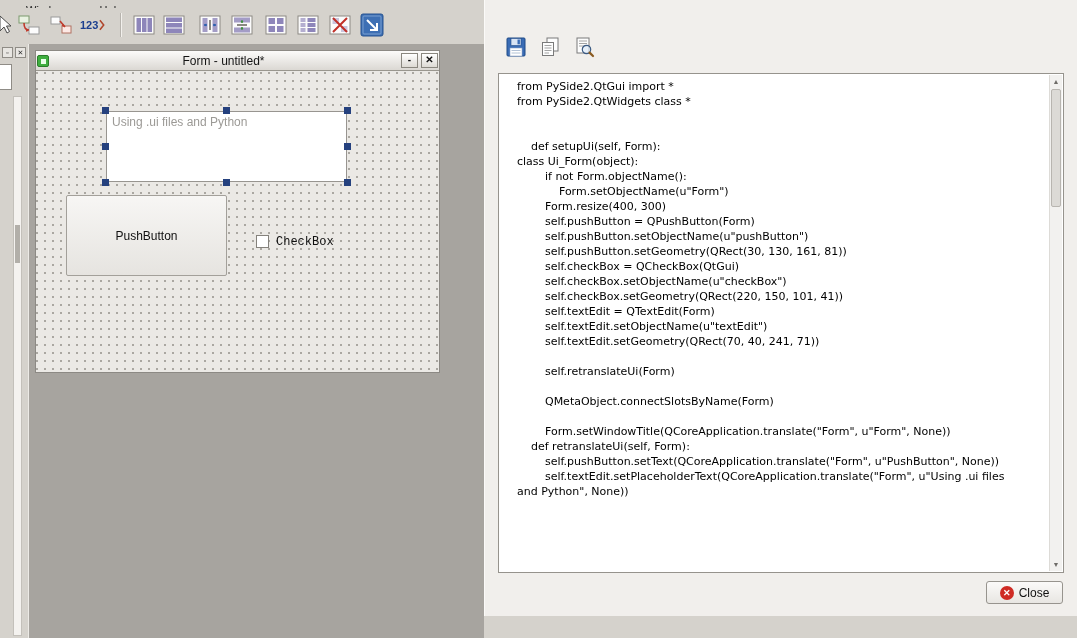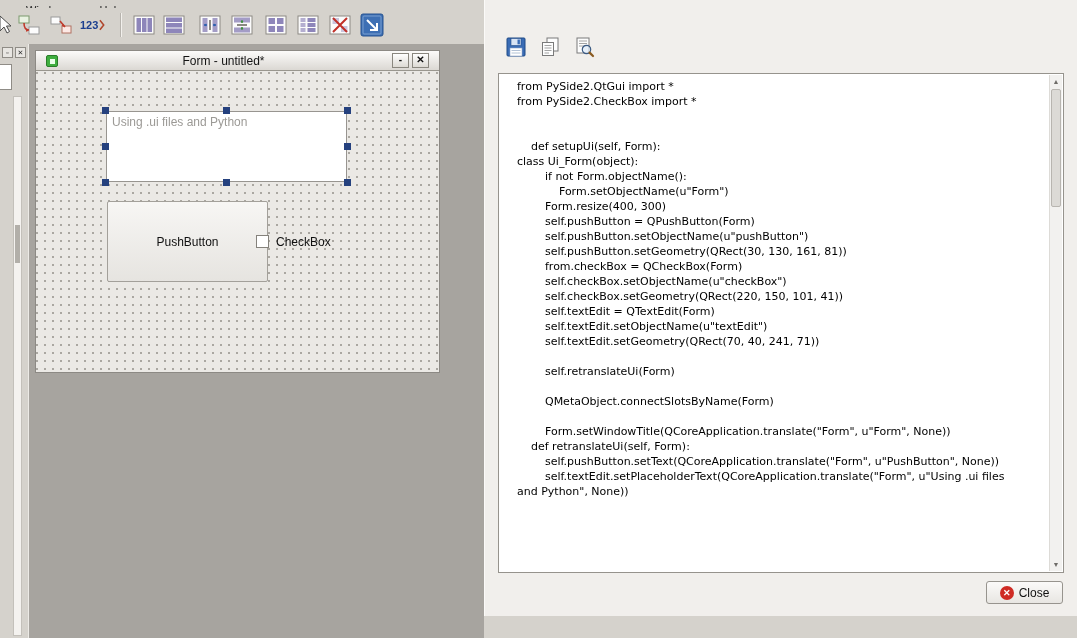--- a/index.html
+++ b/index.html
@@ -22,32 +22,32 @@
   
   .left-dock { position:absolute; left:0; top:44px; width:28px; height:594px; background:#d5d2cc; }
   .dock-btn { position:absolute; top:3px; width:11px; height:11px; border:1px solid #8f8c86; background:#e8e6e2; font-size:7px; line-height:9px; text-align:center; color:#333; }
   .dock-input { position:absolute; left:0; top:20px; width:12px; height:26px; background:#fff; border:1px solid #8f8c86; border-left:none; }
   .dock-scroll { position:absolute; left:13px; top:52px; width:9px; height:540px; background:#f4f2ef; border:1px solid #c3c0ba; }
   .dock-scroll-thumb { position:absolute; left:1px; top:128px; width:5px; height:38px; background:#b2afa9; }
   
   .mdi-area { position:absolute; left:28px; top:44px; width:456px; height:594px; background:#a7a49f; border-left:1px solid #eceae6; }
   
   .form-window { position:absolute; left:35px; top:50px; width:405px; height:323px; background:#ebe9e5; border:1px solid #8c8984; }
-  .form-titlebar { position:absolute; left:0; top:0; right:0; height:20px; background:linear-gradient(#fcfbfa,#dbd8d3); border-bottom:1px solid #9a978f; display:flex; align-items:center; padding:0 10px; }
+  .form-titlebar { position:absolute; left:0; top:0; right:0; height:20px; background:linear-gradient(#fcfbfa,#dbd8d3); border-bottom:1px solid #9a978f; display:flex; align-items:center; padding:0 1px; }
   .form-icon { width:12px; height:12px; background:#3fae3f; border:1px solid #2a7d2a; border-radius:2px; position:relative; flex:0 0 auto; }
   .form-icon::after { content:""; position:absolute; left:3px; top:3px; width:5px; height:5px; background:#eaffea; }
   .form-title { flex:1; text-align:center; font-size:12px; color:#141414; }
   .tb-btn { width:17px; height:15px; border:1px solid #8a877f; background:linear-gradient(#ffffff,#dddad4); font-size:10px; font-weight:bold; line-height:12px; text-align:center; margin-left:3px; flex:0 0 auto; color:#111; }
   .form-client { position:absolute; left:0; top:20px; right:0; bottom:0;
     background-image:radial-gradient(circle, #aaa7a1 1px, transparent 1.3px);
     background-size:8px 8px; background-position:5px 6px; }
   
   .w-textedit { position:absolute; left:70px; top:40px; width:241px; height:71px; background:#fff; border:1px solid #989590; padding:3px 5px; font-size:12px; color:#9c9a96; }
-  .w-pushbutton { position:absolute; left:30px; top:130px; width:161px; height:81px; background:linear-gradient(#f7f6f4,#e6e4e0); border:1px solid #a3a09a; border-radius:2px; display:flex; align-items:center; justify-content:center; font-size:12px; color:#111;margin-left:41px; }
-  .w-checkbox { position:absolute; left:220px; top:150px; width:101px; height:41px; display:flex; align-items:center; font-size:12px; color:#111; }
+  .w-pushbutton { position:absolute; left:30px; top:124px; width:161px; height:81px; background:linear-gradient(#f7f6f4,#e6e4e0); border:1px solid #a3a09a; border-radius:2px; display:flex; align-items:center; justify-content:center; font-size:12px; color:#111; }
+  .w-checkbox { position:absolute; left:220px; top:150px; width:101px; height:41px; display:flex; align-items:center; font-size:12px; color:#111;font-family:Liberation Mono, monospace; }
   .cb-indicator { width:13px; height:13px; background:#fff; border:1px solid #85827c; margin-right:7px; flex:0 0 auto; }
   .sel-handle { position:absolute; width:7px; height:7px; background:#25417e; }
   .h-tl { left:66px;  top:36px; }
   .h-tc { left:187px; top:36px; }
   .h-tr { left:308px; top:36px; }
   .h-ml { left:66px;  top:72px; }
   .h-mr { left:308px; top:72px; }
   .h-bl { left:66px;  top:108px; }
   .h-bc { left:187px; top:108px; }
   .h-br { left:308px; top:108px; }
@@ -243,32 +243,32 @@
         <path d="M6 5 H14 M6 7.5 H14 M6 10 H14" stroke="#9a9a9a" stroke-width="0.9"></path>
         <circle cx="13.5" cy="13.5" r="4.2" fill="#dce8f7" fill-opacity="0.7" stroke="#3b5a82" stroke-width="1.2"></circle>
         <path d="M16.6 16.6 L20 20" stroke="#8a5a20" stroke-width="2.2" stroke-linecap="round"></path>
       </svg>
     </div>
   </div>
 
   <div class="code-area">
     <div class="code-lines">
         <div class="code-line">from PySide2.QtGui import *</div>
-        <div class="code-line">from PySide2.CheckBox import *</div>
+        <div class="code-line">from PySide2.QtWidgets class *</div>
         <div class="code-line"></div>
         <div class="code-line"></div>
         <div class="code-line">    def setupUi(self, Form):</div>
         <div class="code-line">class Ui_Form(object):</div>
         <div class="code-line">        if not Form.objectName():</div>
         <div class="code-line">            Form.setObjectName(u"Form")</div>
         <div class="code-line">        Form.resize(400, 300)</div>
         <div class="code-line">        self.pushButton = QPushButton(Form)</div>
         <div class="code-line">        self.pushButton.setObjectName(u"pushButton")</div>
         <div class="code-line">        self.pushButton.setGeometry(QRect(30, 130, 161, 81))</div>
-        <div class="code-line">        from.checkBox = QCheckBox(Form)</div>
+        <div class="code-line">        self.checkBox = QCheckBox(QtGui)</div>
         <div class="code-line">        self.checkBox.setObjectName(u"checkBox")</div>
         <div class="code-line">        self.checkBox.setGeometry(QRect(220, 150, 101, 41))</div>
         <div class="code-line">        self.textEdit = QTextEdit(Form)</div>
         <div class="code-line">        self.textEdit.setObjectName(u"textEdit")</div>
         <div class="code-line">        self.textEdit.setGeometry(QRect(70, 40, 241, 71))</div>
         <div class="code-line"></div>
         <div class="code-line">        self.retranslateUi(Form)</div>
         <div class="code-line"></div>
         <div class="code-line">        QMetaObject.connectSlotsByName(Form)</div>
         <div class="code-line"></div>

